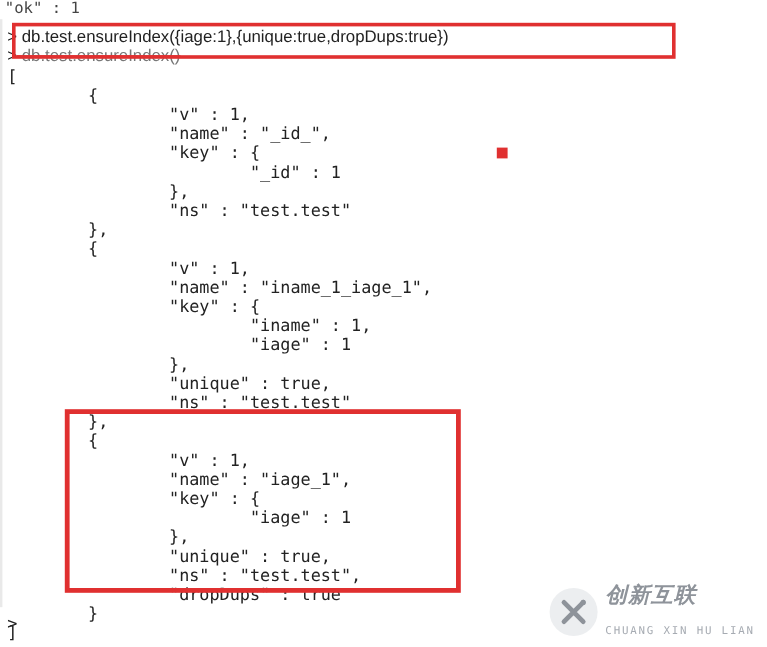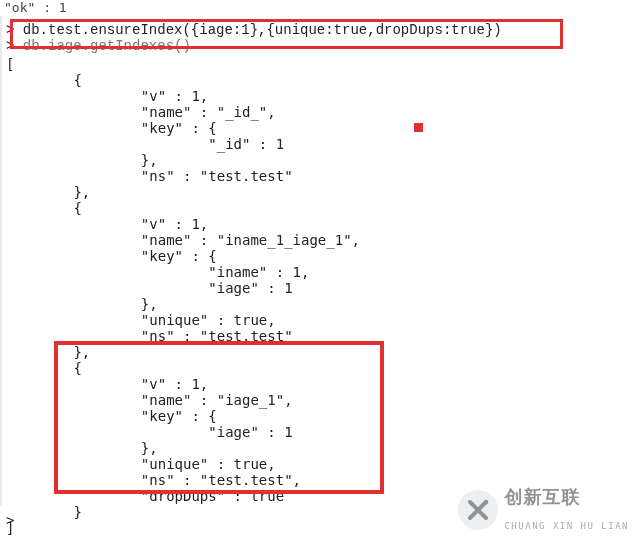--- a/index.html
+++ b/index.html
@@ -68,35 +68,36 @@
   }
   .logo-icon svg { display: block; }
   .logo-text {
     line-height: 1;
     color: #8e939a;
   }
   .logo-cn {
     font-size: 18px;
     font-weight: 600;
     letter-spacing: 1px;
+    font-style: italic;
   }
   .logo-en {
     font-size: 9px;
     letter-spacing: 1.5px;
     margin-top: 16px;
     color: #a6abb2;
   }
   
   .gutter {
     position: absolute;
     left: 0; top: 16px;
     width: 2px; height: 490px;
     background: #e9e9e9;
   }
-  .prompt-row1, .prompt-row2 { position:absolute; left:6px; font-family: Liberation Mono, monospace; font-size:14px; color:#222;}
+  .prompt-row1, .prompt-row2 { position:absolute; left:6px; font-family: Liberation Sans, sans-serif; font-size:14px; color:#222;}
   .prompt-row1 { top: 22px; }
   .prompt-row2 { top: 38px; }
   .faded { color:#777; text-decoration: line-through; text-decoration-color:#e03030; text-decoration-thickness:1px;}
   .array-block {
     position: absolute;
     left: 6px;
     top: 56px;
     font-family: Consolas, monospace;
     font-size: 14px;
     white-space: pre;
@@ -117,21 +118,21 @@
 
 <div class="gutter"></div>
 
 <div class="top-clip">        "ok" : 1</div>
 
 <div class="prompt-row1">
   <span>&gt;</span><span> db.test.ensureIndex({iage:1},{unique:true,dropDups:true})</span>
 </div>
 
 <div class="prompt-row2">
-  <span>&gt;</span><span class="faded"> db.iage.getIndexes()</span>
+  <span>&gt;</span><span class="faded"> db.test.ensureIndex()</span>
 </div>
 
 <div class="array-block"><span>[</span>
 <span>        {
                 "v" : 1,
                 "name" : "_id_",
                 "key" : {
                         "_id" : 1
                 },
                 "ns" : "test.test"

